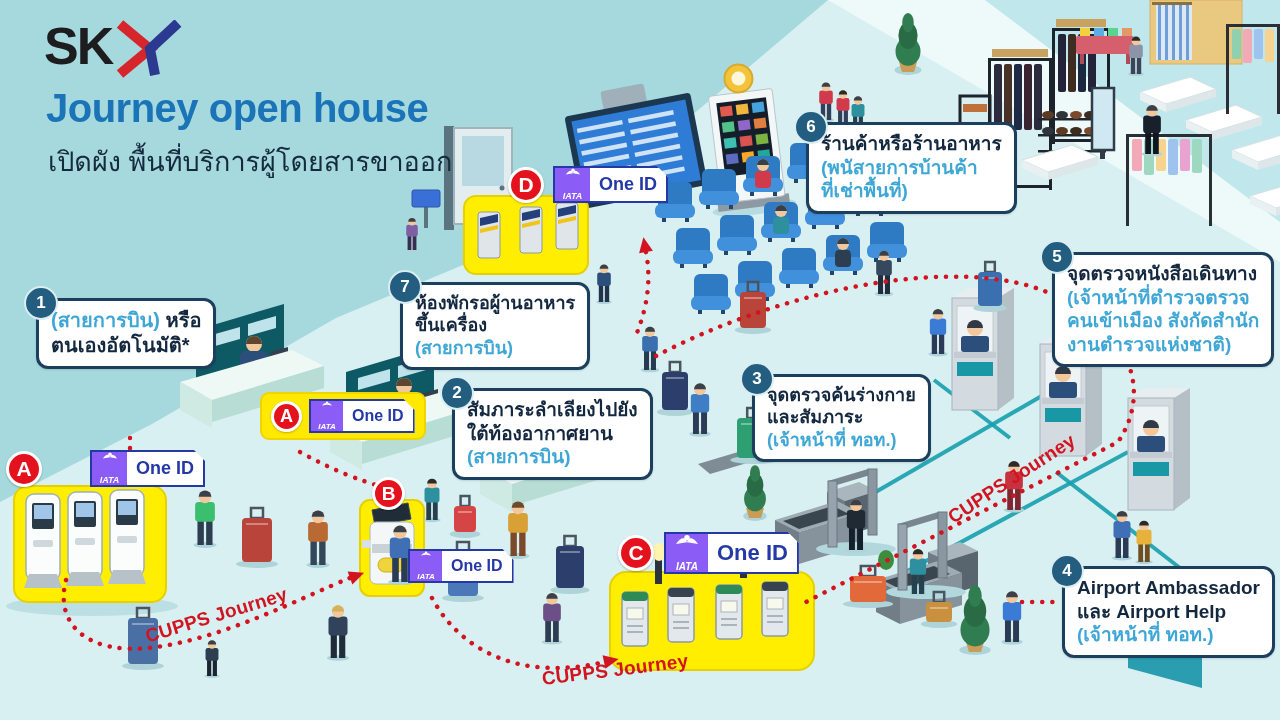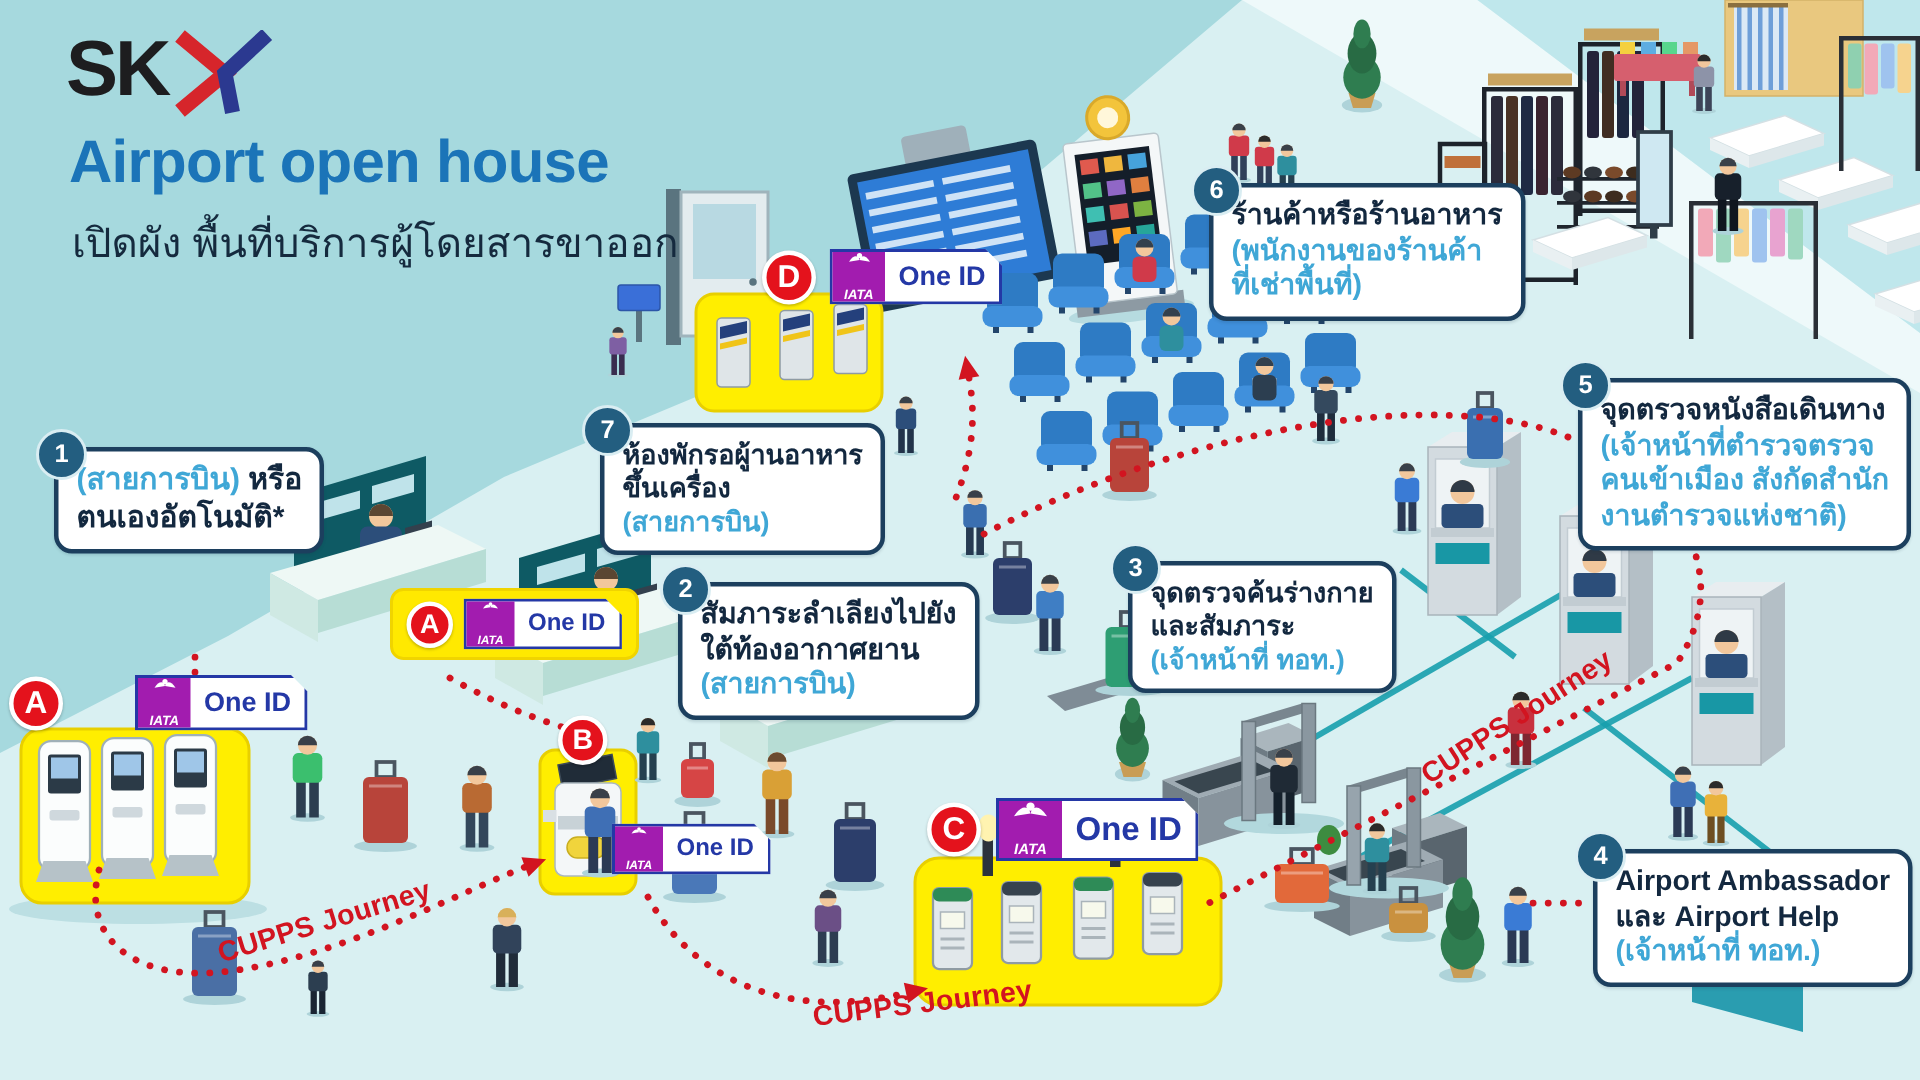--- a/index.html
+++ b/index.html
@@ -29,21 +29,21 @@
   .callout-6{left:806px;top:122px;font-size:19px;}
   .callout-7{left:400px;top:282px;font-size:18px;}
 
   
   .badge{position:absolute;display:flex;align-items:center;}
   .letter-circle{width:36px;height:36px;border-radius:50%;background:#e4121c;border:3px solid #ffffff;
            color:#fff;font-weight:800;font-size:21px;display:flex;align-items:center;justify-content:center;
            box-shadow:0 1px 2px rgba(0,0,0,.25);box-sizing:border-box;}
   .oneid{display:flex;align-items:stretch;background:#ffffff;border:2px solid #2438a6;
          clip-path:polygon(0 0,calc(100% - 11px) 0,100% 11px,100% 100%,0 100%);}
-  .oneid .iata{background:#a21caf;color:#fff;display:flex;flex-direction:column;align-items:center;
+  .oneid .iata{background:#8b5cf6;color:#fff;display:flex;flex-direction:column;align-items:center;
          justify-content:center;font-weight:800;font-style:italic;gap:16px;}
   .oneid .label{color:#2438a6;font-weight:800;display:flex;align-items:center;padding:0 9px;}
   .oneid.sm{height:30px;} .oneid.sm .iata{width:32px;font-size:8px;} .oneid.sm .label{font-size:16px;}
   .oneid.md{height:33px;} .oneid.md .iata{width:35px;font-size:9px;} .oneid.md .label{font-size:18px;}
   .oneid.lg{height:38px;} .oneid.lg .iata{width:42px;font-size:10px;} .oneid.lg .label{font-size:22px;}
 
   .badge-a1{left:6px;top:450px;gap:48px;}
   .badge-a2{left:260px;top:392px;gap:7px;background:#ffe900;border:2px solid #f0d400;border-radius:9px;padding:5px 9px;}
   .badge-a2 .letter-circle{width:31px;height:31px;font-size:18px;}
   .badge-b-circle{left:372px;top:477px;}
@@ -845,21 +845,21 @@
 </g>
     </svg>
 
   <div id="logo">
     <span class="lg-black">SK</span>
     <svg width="74" height="58" viewBox="0 0 74 58">
       <path d="M8,4 L38,29 L8,54" stroke="#d6252b" stroke-width="10" fill="none"></path>
       <path d="M66,3 L38,29 L43,55" stroke="#2b3990" stroke-width="10" fill="none"></path>
     </svg>
   </div>
-  <div id="title">Airport open house</div>
+  <div id="title">Journey open house</div>
   <div id="subtitle">เปิดผัง พื้นที่บริการผู้โดยสารขาออก</div>
 
   <div class="callout callout-1">
       <span class="num">1</span>
       <div class="body">
         <div class="cline"><span class="seg b">(สายการบิน)</span><span class="seg d"> หรือ</span></div>
         <div class="cline"><span class="seg d">ตนเองอัตโนมัติ*</span></div>
       </div>
     </div>
   <div class="callout callout-2">
@@ -892,21 +892,21 @@
         <div class="cline"><span class="seg d">จุดตรวจหนังสือเดินทาง</span></div>
         <div class="cline"><span class="seg b">(เจ้าหน้าที่ตำรวจตรวจ</span></div>
         <div class="cline"><span class="seg b">คนเข้าเมือง สังกัดสำนัก</span></div>
         <div class="cline"><span class="seg b">งานตำรวจแห่งชาติ)</span></div>
       </div>
     </div>
   <div class="callout callout-6">
       <span class="num">6</span>
       <div class="body">
         <div class="cline"><span class="seg d">ร้านค้าหรือร้านอาหาร</span></div>
-        <div class="cline"><span class="seg b">(พนักงานของร้านค้า</span></div>
+        <div class="cline"><span class="seg b">(พนัสายการบ้านค้า</span></div>
         <div class="cline"><span class="seg b">ที่เช่าพื้นที่)</span></div>
       </div>
     </div>
   <div class="callout callout-7">
       <span class="num">7</span>
       <div class="body">
         <div class="cline"><span class="seg d">ห้องพักรอผู้านอาหาร</span></div>
         <div class="cline"><span class="seg d">ขึ้นเครื่อง</span></div>
         <div class="cline"><span class="seg b">(สายการบิน)</span></div>
       </div>

